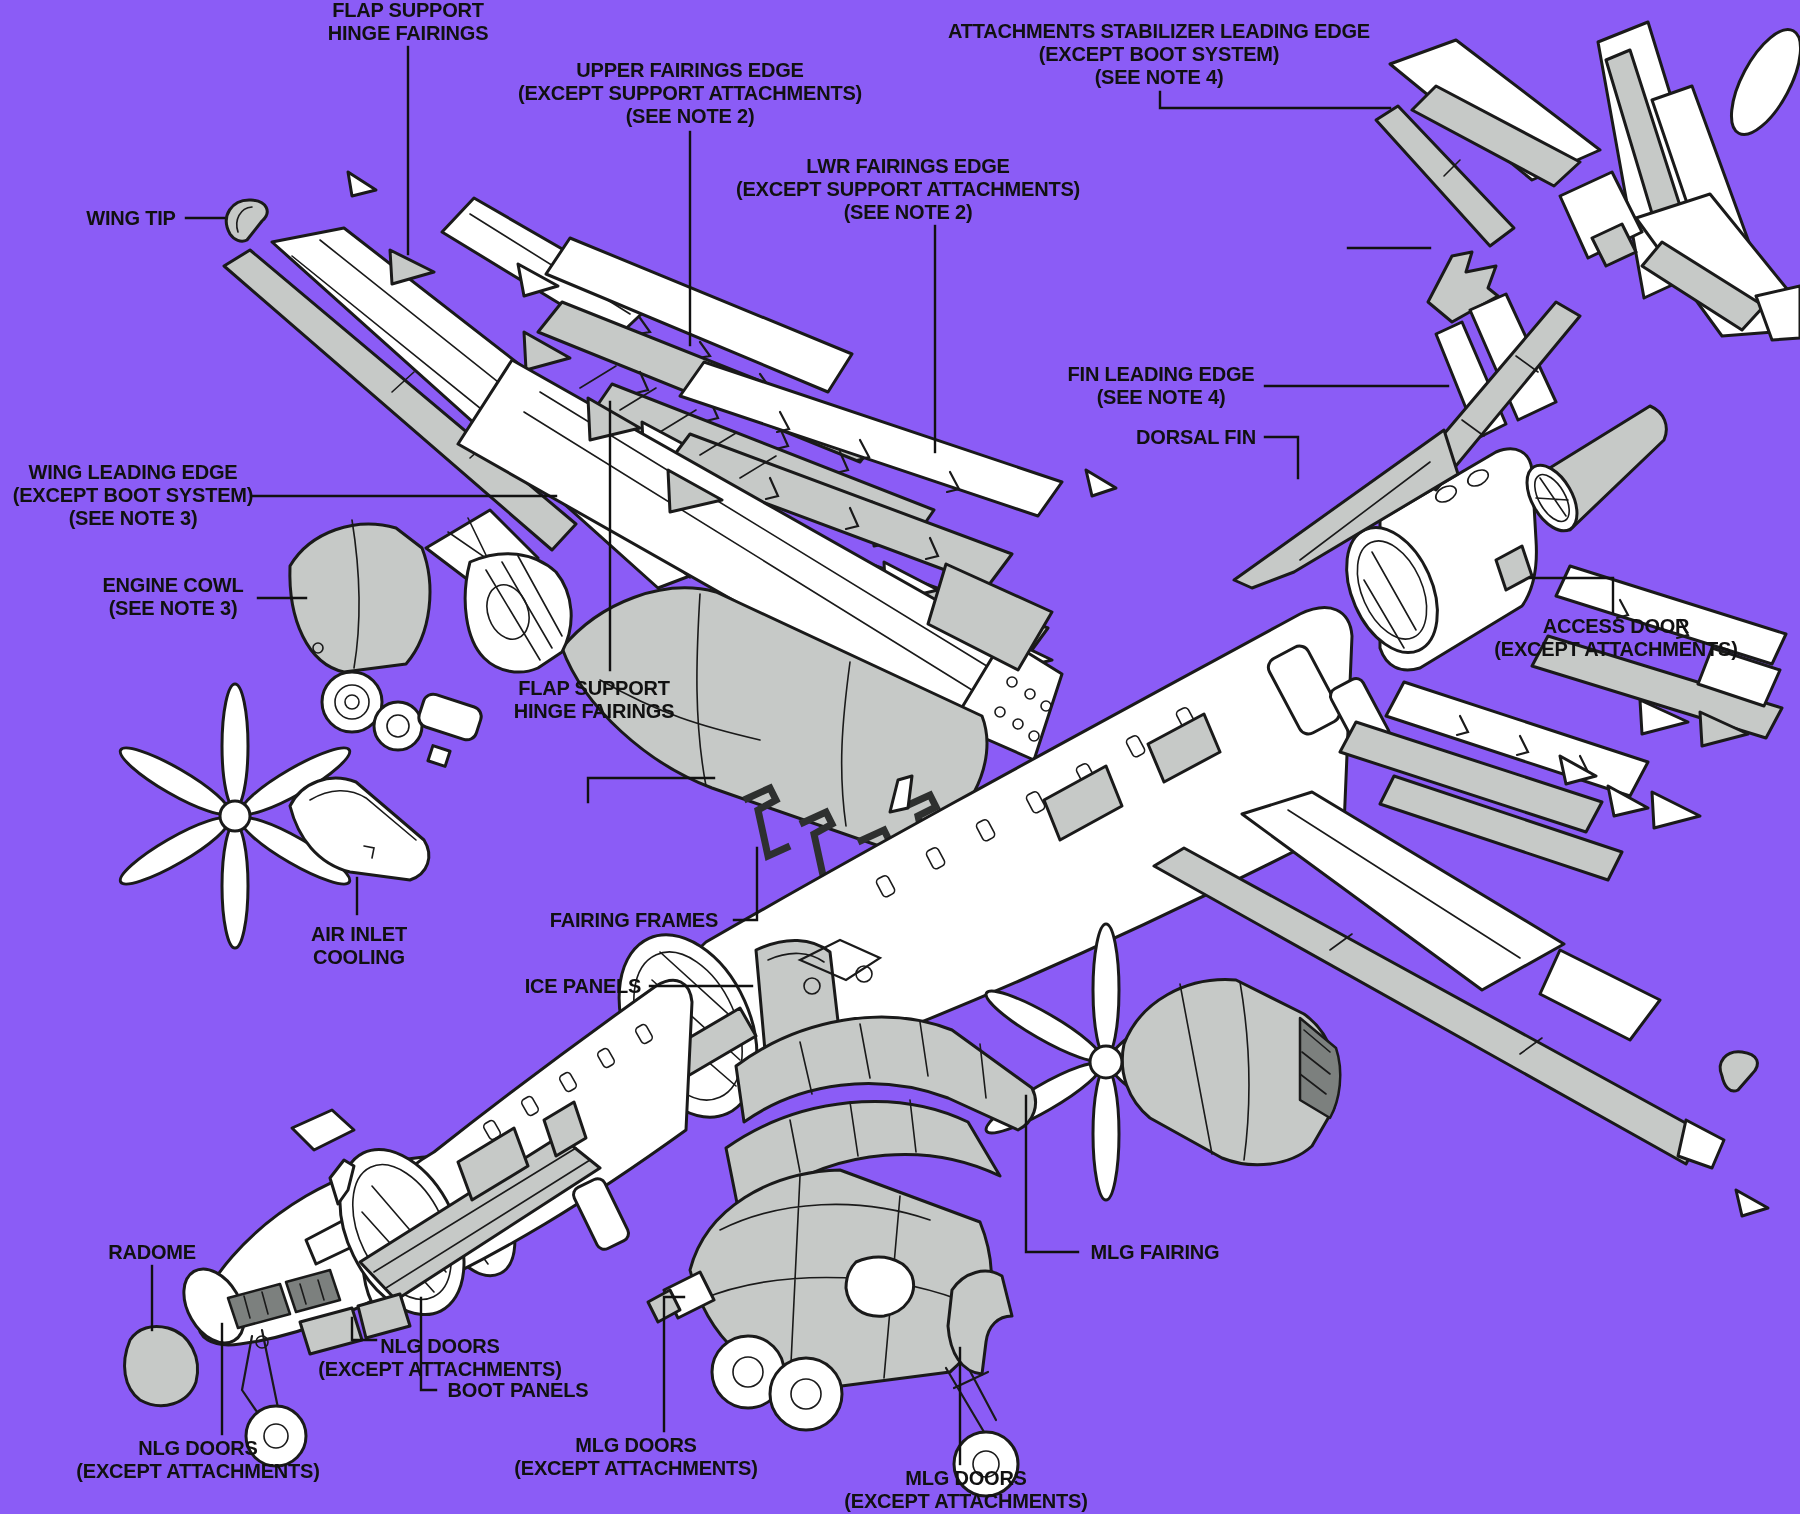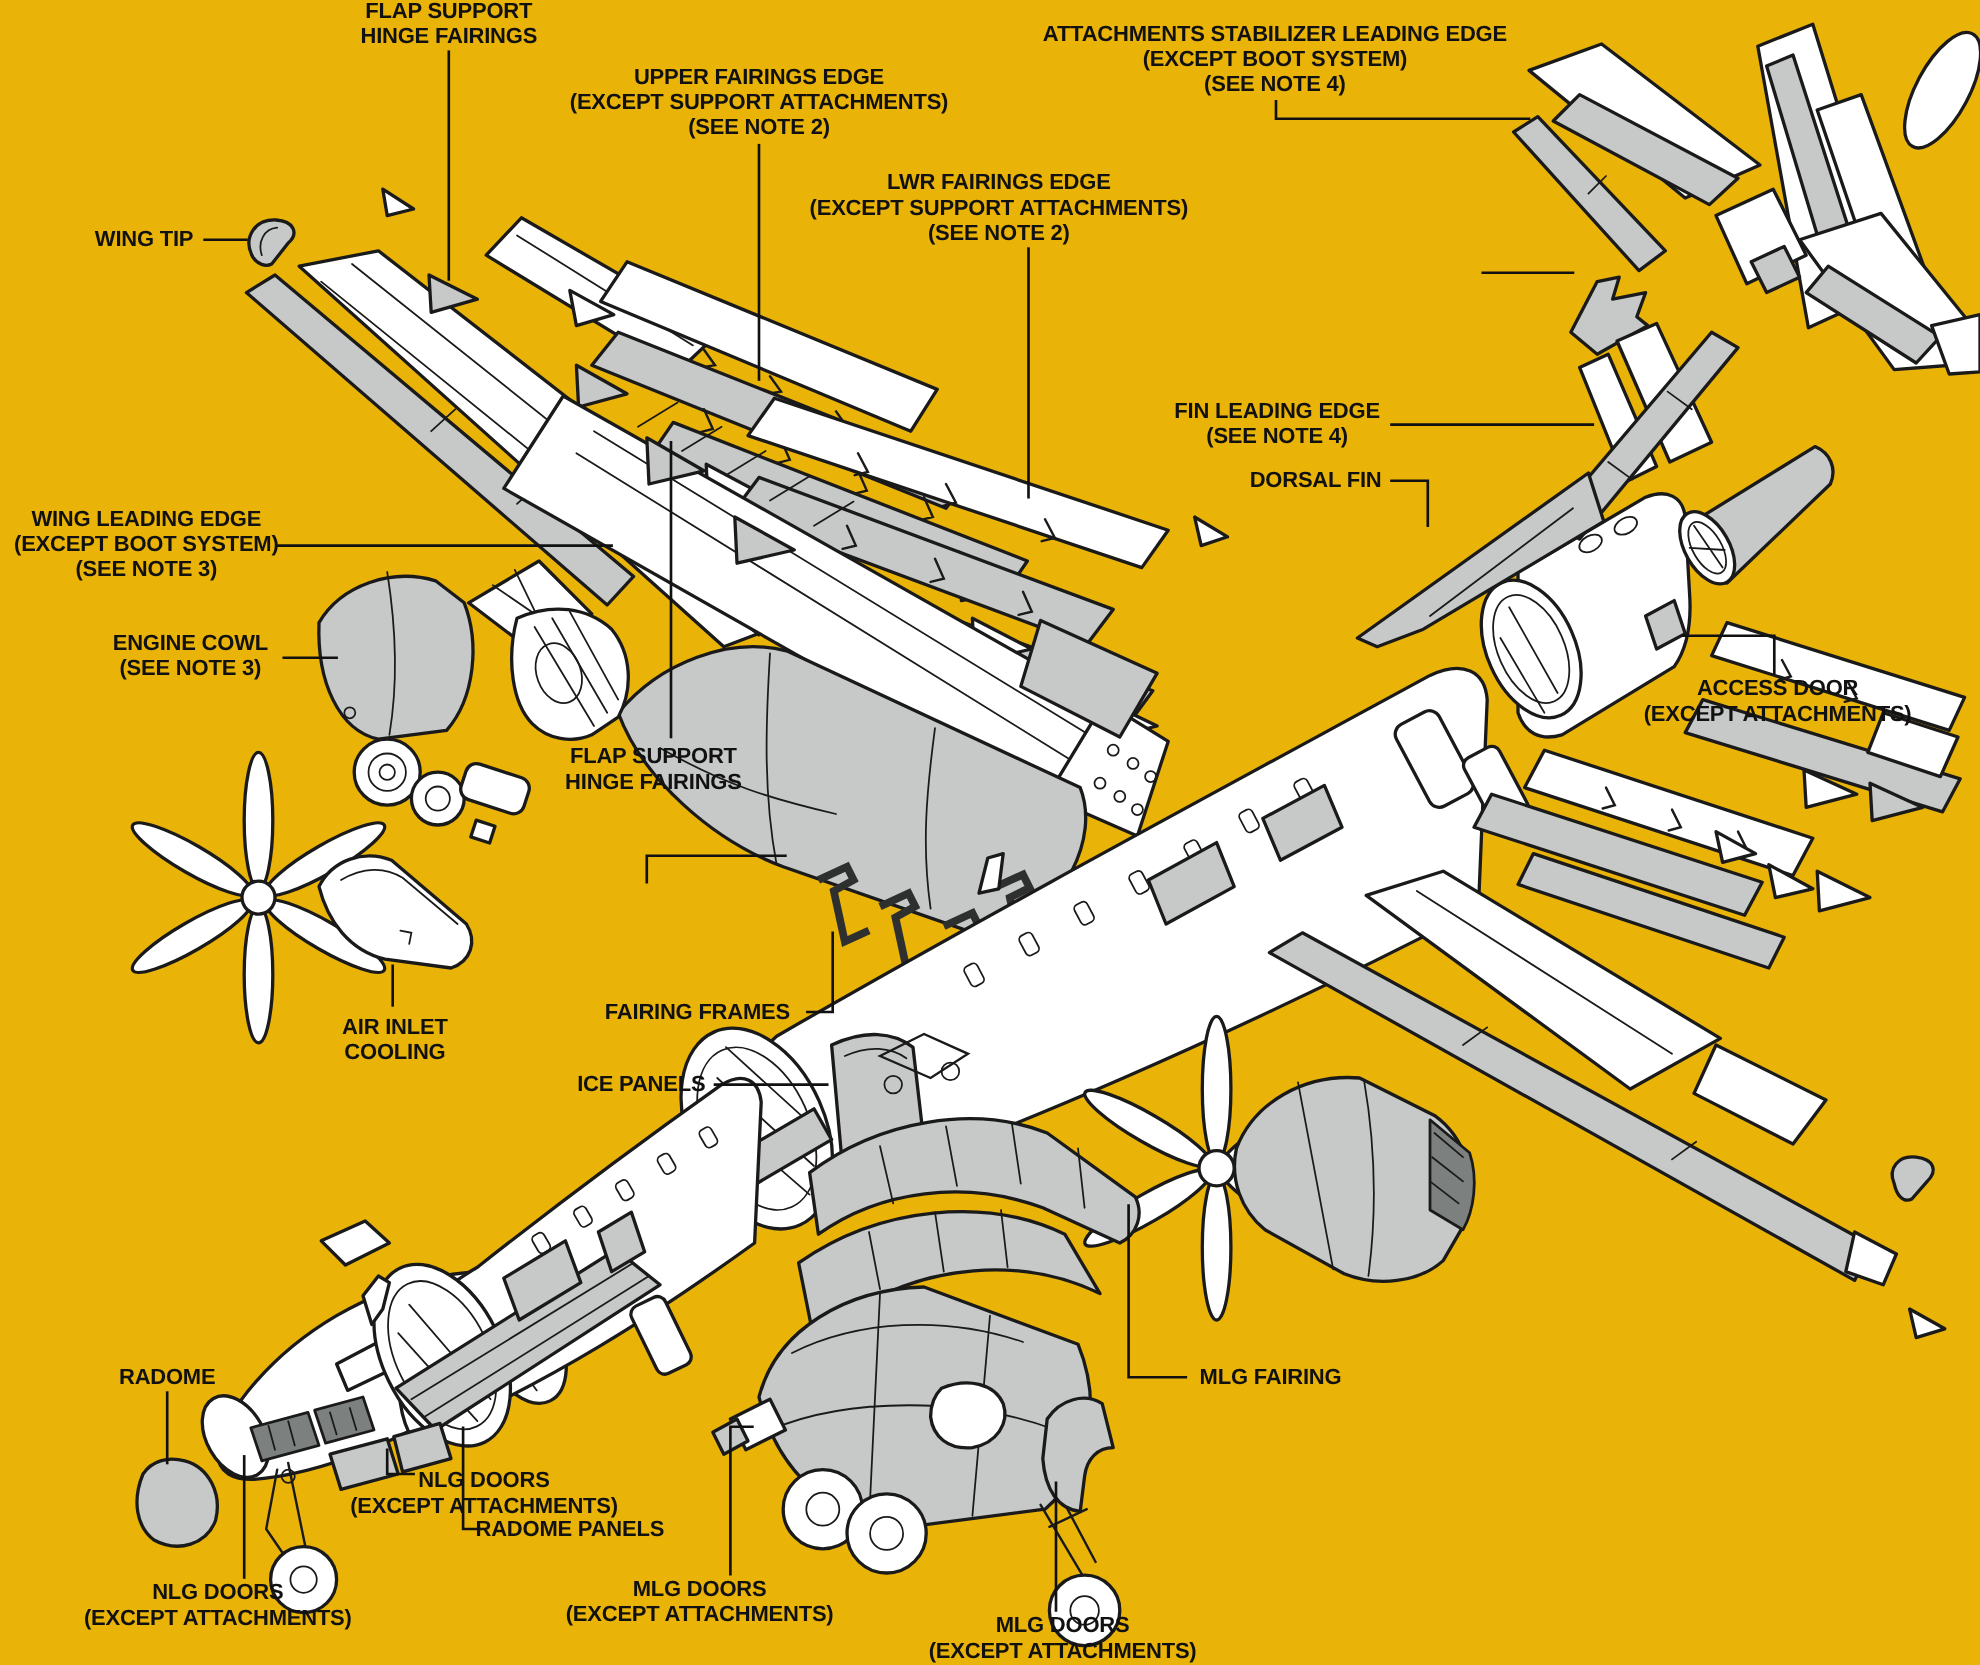--- a/index.html
+++ b/index.html
@@ -1,16 +1,16 @@
 <!DOCTYPE html>
 <html><head>
 <meta charset="utf-8">
 <style>
   html,body{margin:0;padding:0;background:#fff;}
-  .stage{position:relative;width:1800px;height:1514px;background:#eab308;overflow:hidden;
+  .stage{position:relative;width:1800px;height:1514px;background:#8b5cf6;overflow:hidden;
          font-family:"Liberation Sans",sans-serif;}
   .stage svg{position:absolute;left:0;top:0;}
   .lbl{position:absolute;transform:translateX(-50%);text-align:center;white-space:nowrap;
        font:700 20px/23px "Liberation Sans",sans-serif;color:#111;letter-spacing:-0.2px;}
   
   .w{fill:#ffffff;stroke:#1a1a1a;stroke-width:3;stroke-linejoin:round;}
   .g{fill:#c6c9c7;stroke:#1a1a1a;stroke-width:3;stroke-linejoin:round;}
   .d{fill:#7c807e;stroke:#1a1a1a;stroke-width:2.5;stroke-linejoin:round;}
   .ln{fill:none;stroke:#1a1a1a;stroke-width:2.2;stroke-linecap:round;}
   .lnt{fill:none;stroke:#1a1a1a;stroke-width:1.6;stroke-linecap:round;}
@@ -380,21 +380,21 @@
     <div>ACCESS DOOR</div>
     <div>(EXCEPT ATTACHMENTS)</div>
   </div>
   <div class="lbl" style="left:152px;top:1241px">
     <div>RADOME</div>
   </div>
   <div class="lbl" style="left:1155px;top:1241px">
     <div>MLG FAIRING</div>
   </div>
   <div class="lbl" style="left:518px;top:1379px">
-    <div>RADOME PANELS</div>
+    <div>BOOT PANELS</div>
   </div>
   <div class="lbl" style="left:440px;top:1335px">
     <div>NLG DOORS</div>
     <div>(EXCEPT ATTACHMENTS)</div>
   </div>
   <div class="lbl" style="left:198px;top:1437px">
     <div>NLG DOORS</div>
     <div>(EXCEPT ATTACHMENTS)</div>
   </div>
   <div class="lbl" style="left:636px;top:1434px">

